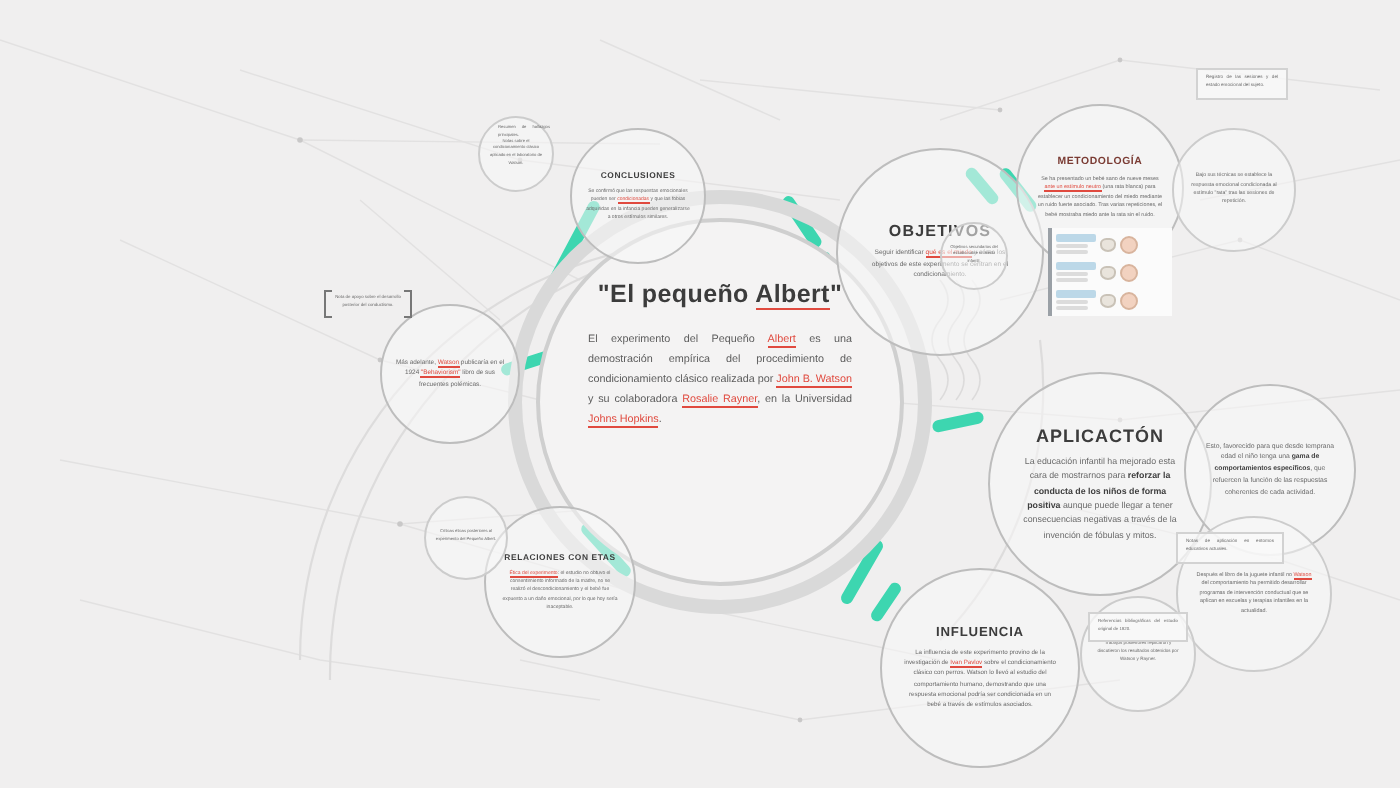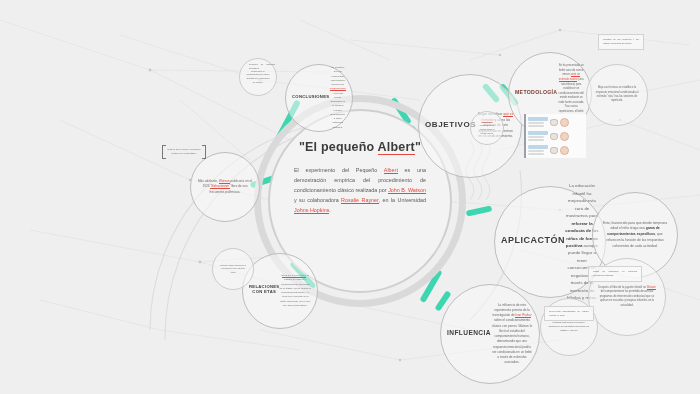--- a/index.html
+++ b/index.html
@@ -64,21 +64,21 @@
   #hub-body .lnk { color: #e04a3f; border-bottom: .6px solid #e04a3f; }
 
   
   .node {
     position: absolute;
     border-radius: 50%;
     box-sizing: border-box;
     border: 1.6px solid #bdbdbd;
     background: rgba(248,248,248,.55);
     display: flex;
-    flex-direction: row;
+    flex-direction: column;
     align-items: center;
     justify-content: center;
     text-align: center;
     padding: 6px;
   }
   .node.thin { border-width: 1px; border-color: #cccccc; }
   .node-title {
     font-weight: bold;
     color: #3c3c3c;
     margin-bottom: 4px;

